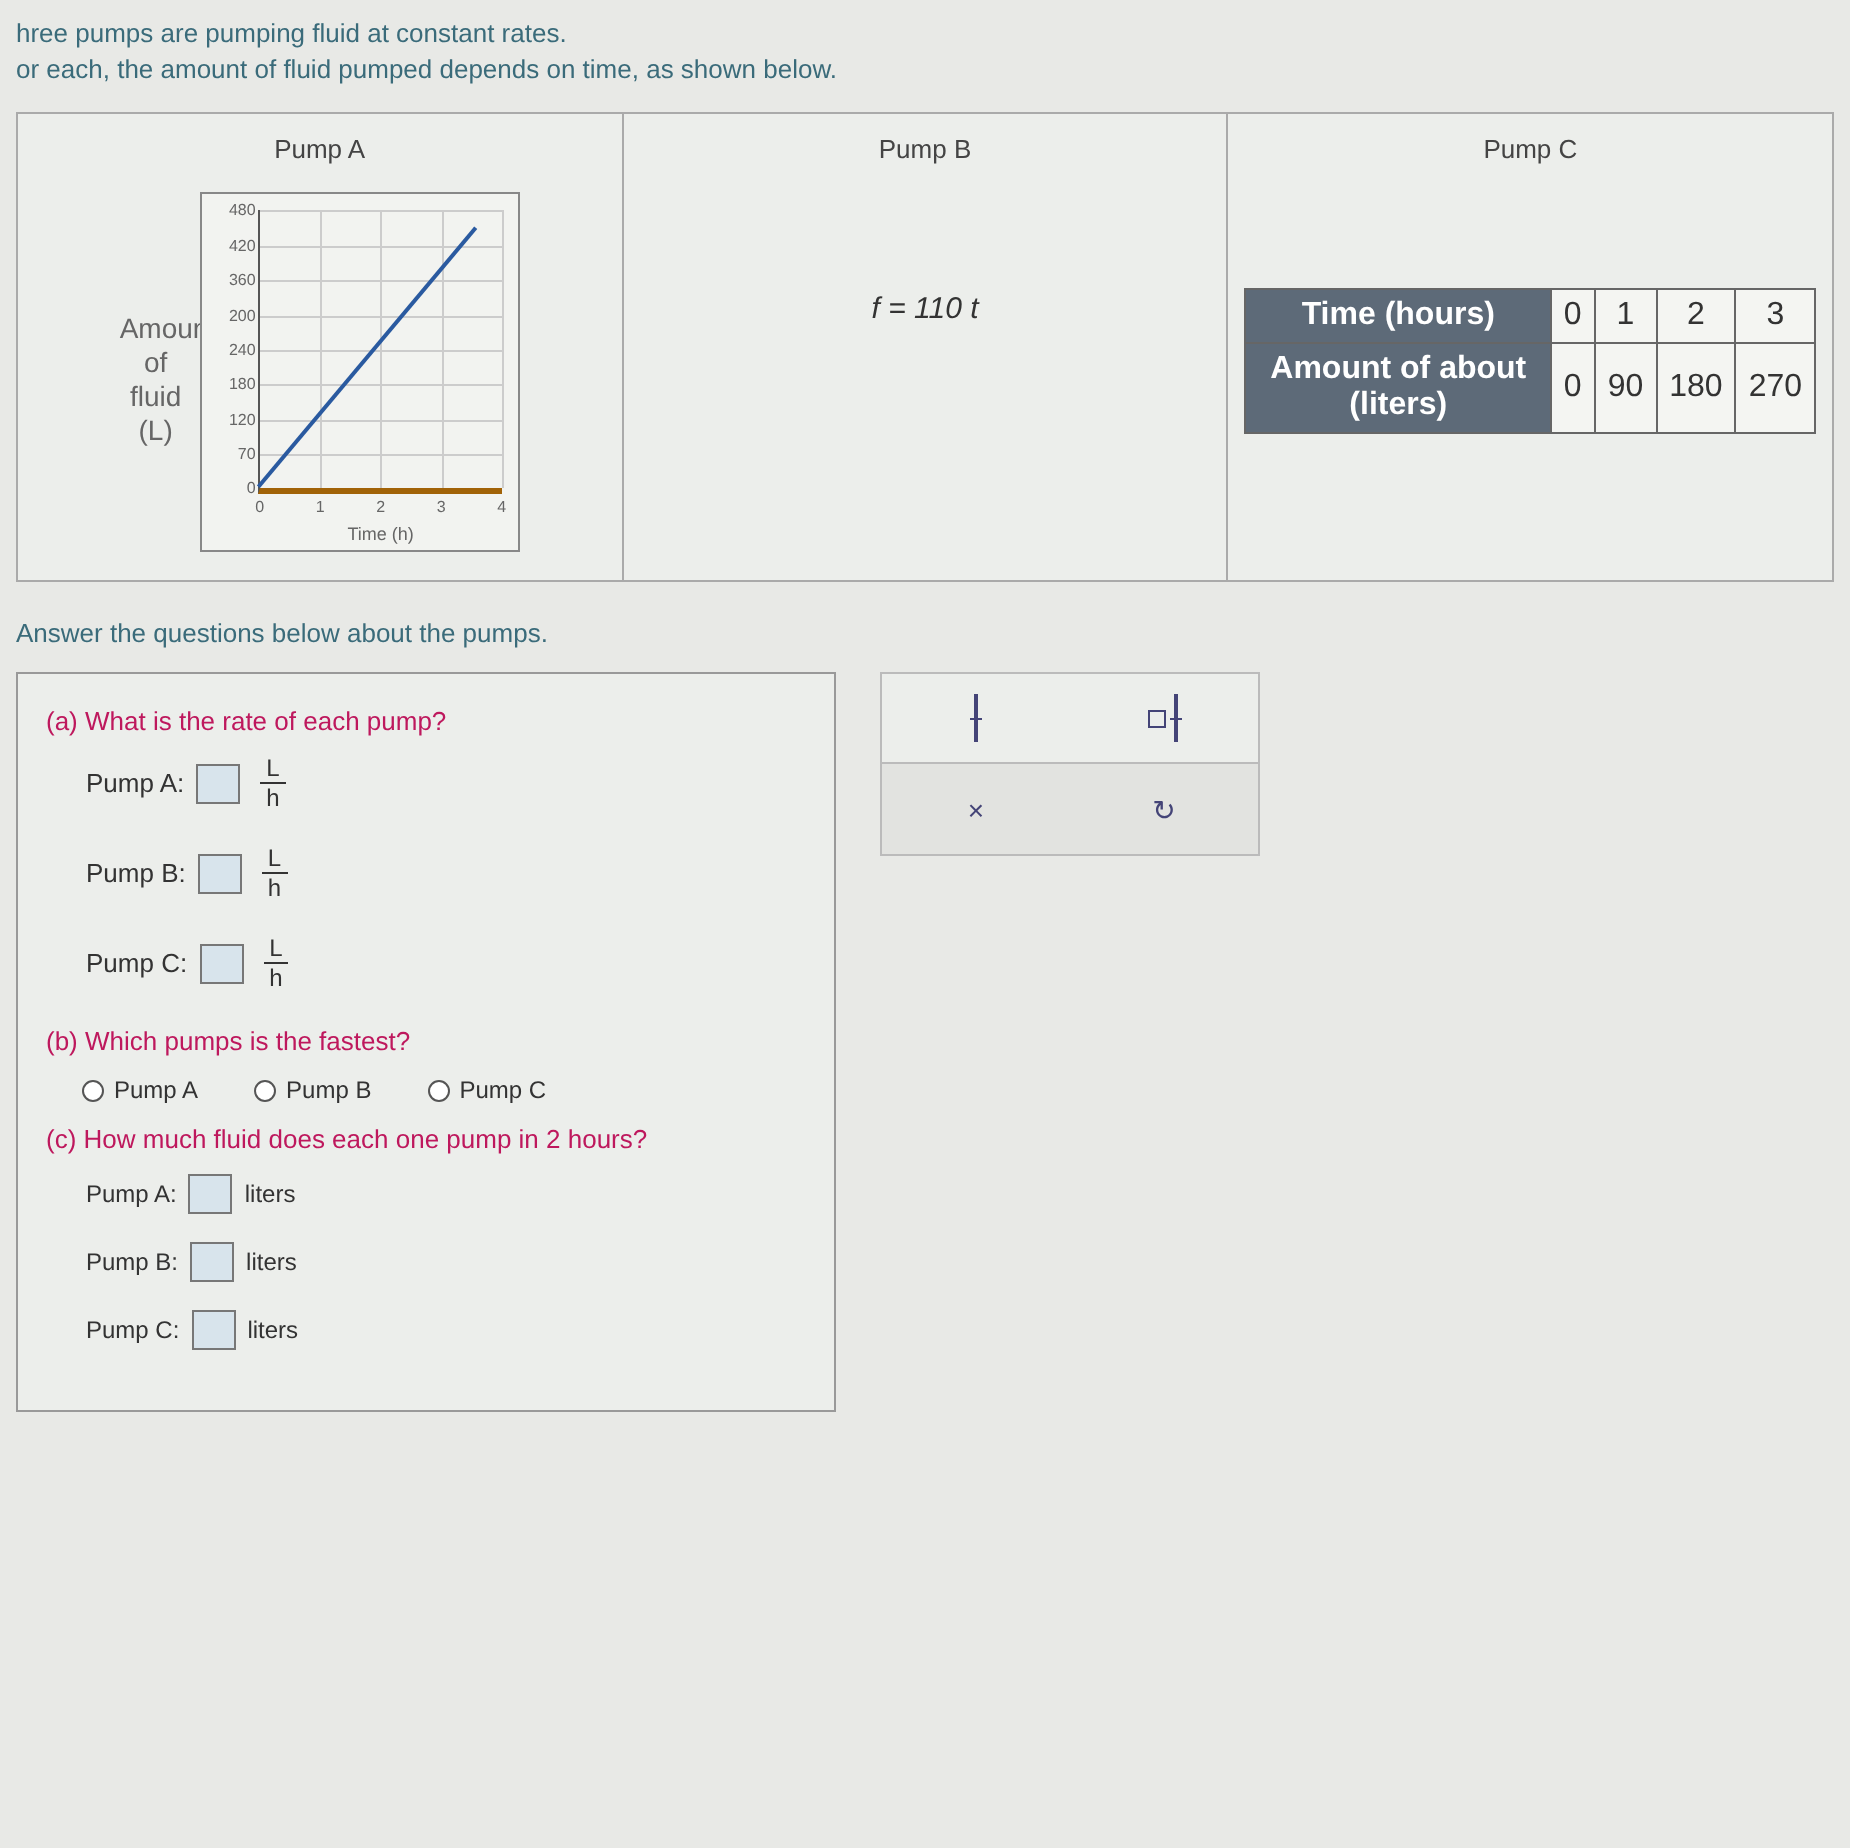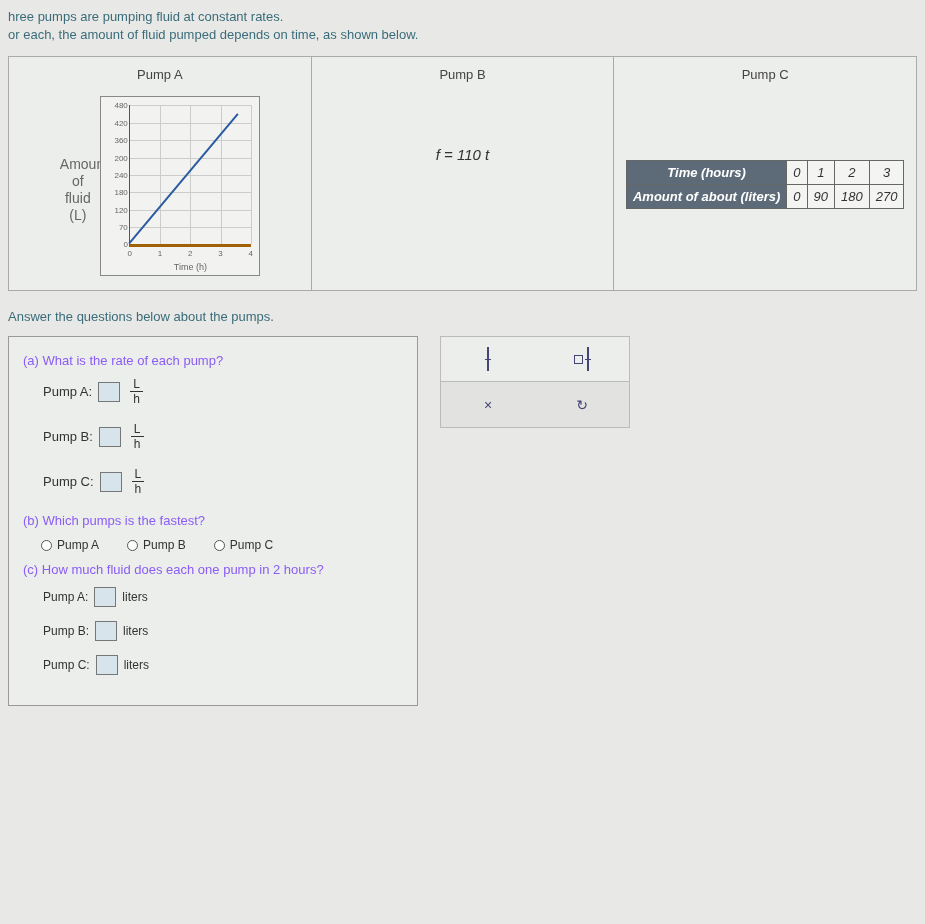--- a/index.html
+++ b/index.html
@@ -52,36 +52,36 @@
     position:absolute; left:0; bottom:0; width:140%; height:0;
     border-top:2px solid #2a5aa0;
     transform-origin: left bottom;
     transform: rotate(-50deg);
   }
   
   .formula { font-style: italic; font-size: 15px; margin: 50px 0 18px 0; }
   .desc { font-size: 13px; color:#444; text-align:center; line-height:1.5; }
   .it { font-style: italic; }
   
-  .data-table { border-collapse: collapse; margin-top: 64px; font-size:13px;font-style:italic;}
+  .data-table { border-collapse: collapse; margin-top: 48px; font-size:16px;}
   .data-table th, .data-table td {
     border: 1px solid #666;
     padding: 4px 6px;
     text-align: center;
     background: #f4f5f2;
   }
   .data-table th { background: #5d6a78; color:#fff; font-weight:bold; }
   
   .sub-instr { color:#3a6b7a; margin: 18px 0 12px 0; }
   .answer-row { display:flex; gap:22px; align-items:flex-start; }
   .answer-box {
     border:1px solid #999; background:#eceeeb;
     padding: 10px 14px 16px 14px; width: 410px;
   }
-  .q { color:#8b5cf6; margin: 6px 0 10px 0; }
+  .q { color:#be185d; margin: 6px 0 10px 0; }
   .rate-line { display:flex; align-items:center; margin: 10px 0 18px 20px; gap:6px;}
   .input-box {
     display:inline-block; width:22px; height:20px;
     border:1px solid #777; background:#d8e4ec;
   }
   .frac { display:inline-flex; flex-direction:column; align-items:center; font-size:12px; line-height:1; margin-left:4px;}
   .frac .num { border-bottom:1px solid #333; padding:0 3px 1px 3px;}
   .frac .den { padding-top:1px;}
   .radios { display:flex; gap:28px; margin:6px 0 10px 18px; }
   .radio-opt { display:flex; align-items:center; gap:5px; font-size:12px;}

